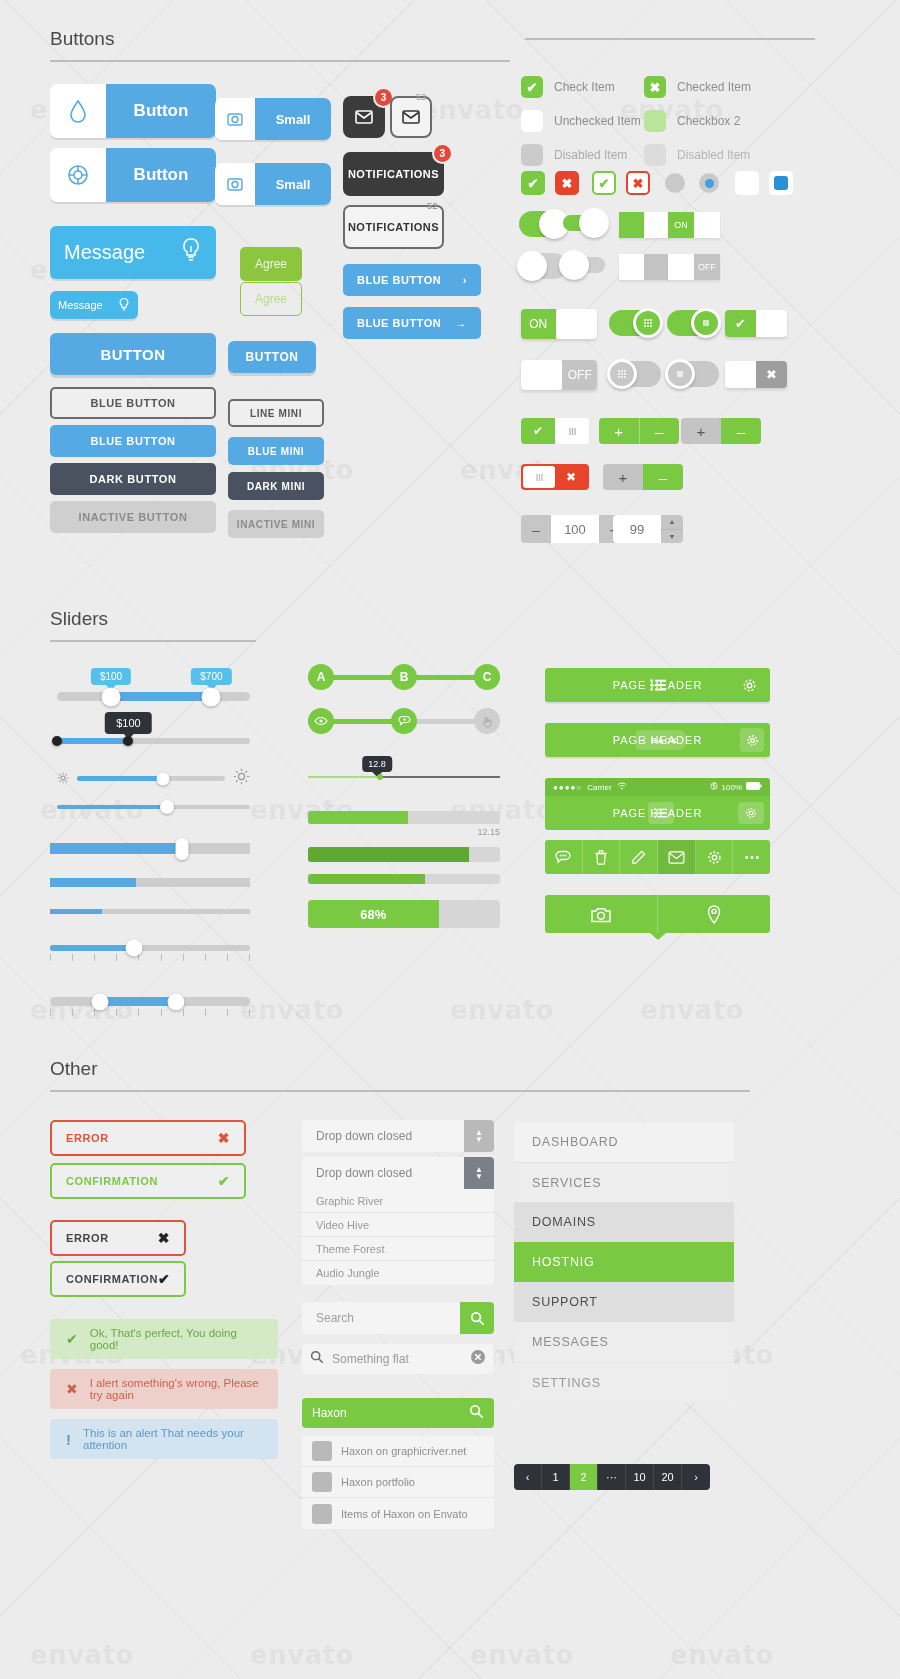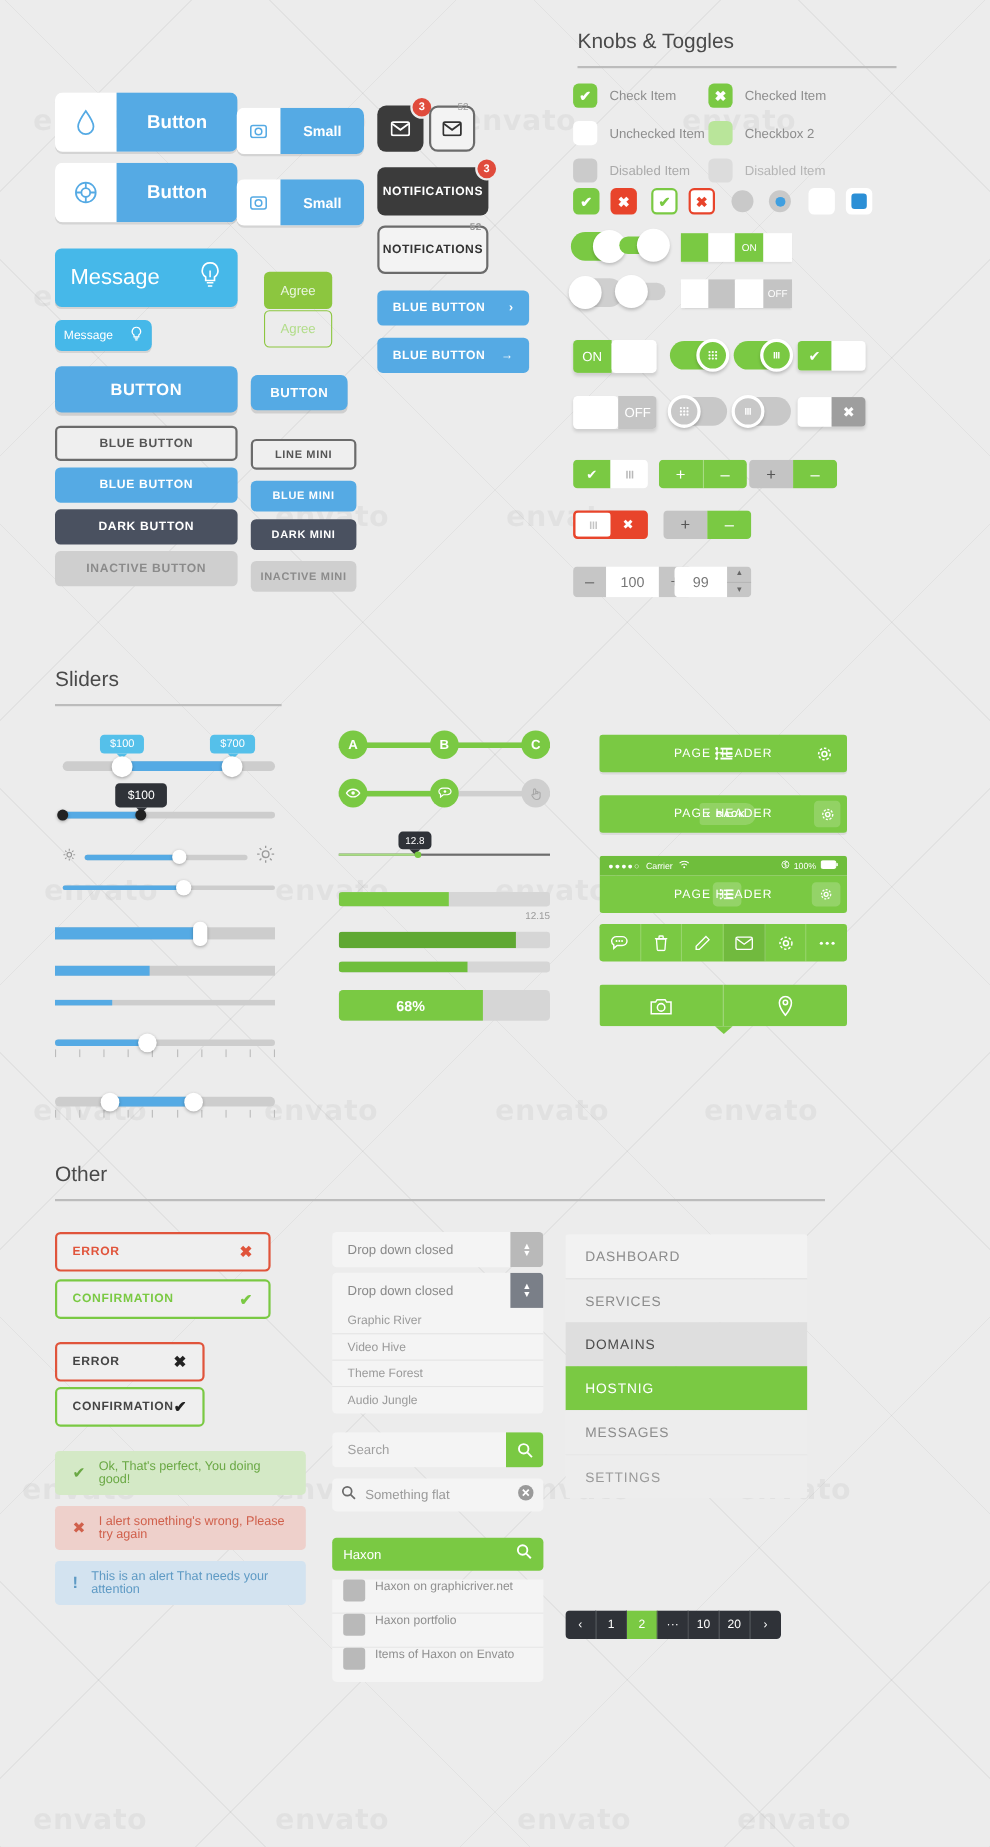--- a/index.html
+++ b/index.html
@@ -144,21 +144,21 @@
   .ddlist div{ height:24px; display:flex; align-items:center; padding-left:14px; font-size:11px;
                color:#9a9a9a; border-bottom:1px solid #e4e4e4; }
 
   .menu div{ height:40px; display:flex; align-items:center; padding-left:18px; font-size:12.5px;
              letter-spacing:.8px; }
   .pager{ display:flex; height:26px; border-radius:4px; overflow:hidden; }
   .pager div{ min-width:28px; padding:0 6px; display:flex; align-items:center; justify-content:center;
               background:#2f3238; color:#fff; font-size:11px; border-right:1px solid #44474d; }
 
   .sugg{ background:#f4f4f4; }
-  .sugg div{ height:31px; display:flex; align-items:flex-start; gap:9px; padding-left:10px;
+  .sugg div{ height:31px; display:flex; align-items:center; gap:9px; padding-left:10px;
              font-size:11px; color:#8f8f8f; border-bottom:1px solid #e6e6e6; }
   .av{ width:20px; height:20px; border-radius:3px; background:#b9b9b9; }
 </style>
 </head>
 <body>
 
 <div class="wm-grid"></div>
 <div class="wm" style="left:30px;  top:95px;">envato</div>
 <div class="wm" style="left:230px; top:95px;">envato</div>
 <div class="wm" style="left:420px; top:95px;">envato</div>
@@ -178,20 +178,24 @@
 <div class="wm" style="left:250px; top:1340px;">envato</div>
 <div class="wm" style="left:470px; top:1340px;">envato</div>
 <div class="wm" style="left:670px; top:1340px;">envato</div>
 <div class="wm" style="left:30px;  top:1640px;">envato</div>
 <div class="wm" style="left:250px; top:1640px;">envato</div>
 <div class="wm" style="left:470px; top:1640px;">envato</div>
 <div class="wm" style="left:670px; top:1640px;">envato</div>
 
 <div class="sheet">
 
+<div style="position:absolute; left:50px; top:28px; width:460px;">
+  <div class="sect-title">Buttons</div>
+  <div class="rule"></div>
+</div>
 
 <div class="btn-split" style="position:absolute; left:50px; top:84px;">
   <div class="ic">
     <svg width="20" height="24" viewBox="0 0 20 24">
           <path d="M10 2 C5 9 3 13 3 16 a7 7 0 0 0 14 0 c0-3-2-7-7-14z" fill="none" stroke="#55aae4" stroke-width="1.6"></path>
         </svg>
   </div>
   <div class="lb">Button</div>
 </div>
 <div class="btn-split" style="position:absolute; left:50px; top:148px;">
@@ -312,21 +316,20 @@
 <div class="arrowbtn" style="position:absolute; left:343px; top:264px; width:138px;">
   <span>BLUE BUTTON</span>
   <span>›</span>
 </div>
 <div class="arrowbtn" style="position:absolute; left:343px; top:307px; width:138px;">
   <span>BLUE BUTTON</span>
   <span>→</span>
 </div>
 
 <div style="position:absolute; left:525px; top:28px; width:290px;">
-  <div class="sect-title">Knobs &amp; Toggles</div>
   <div class="rule"></div>
 </div>
 
 <div style="position:absolute; left:521px; top:76px;">
   <div class="chkrow">
     <div class="chkbox" style="background:#7ac943;">✔</div>
     <div class="chklabel">Check Item</div>
   </div>
   <div class="chkrow">
     <div class="chkbox" style="background:#fff;"></div>
@@ -962,20 +965,21 @@
     <span class="av"></span>
     <span>Items of Haxon on Envato</span>
   </div>
 </div>
 
 <div class="menu" style="position:absolute; left:514px; top:1122px; width:220px; border-radius:3px; overflow:hidden;">
   <div style="background:#f2f2f2; color:#8c8c8c;">DASHBOARD</div>
   <div style="background:#ededed; color:#8c8c8c; border-top:1px solid #e2e2e2;">SERVICES</div>
   <div style="background:#dedede; color:#4d4d4d;">DOMAINS</div>
   <div style="background:#7ac943; color:#fff;">HOSTNIG</div>
+  <div style="background:#dedede; color:#4d4d4d;">SUPPORT</div>
   <div style="background:#ededed; color:#8c8c8c;">MESSAGES</div>
   <div style="background:#ededed; color:#9a9a9a; border-top:1px solid #e6e6e6;">SETTINGS</div>
 </div>
 
 <div class="pager" style="position:absolute; left:514px; top:1464px;">
   <div>‹</div>
   <div>1</div>
   <div style="background:#7ac943;">2</div>
   <div>···</div>
   <div>10</div>

